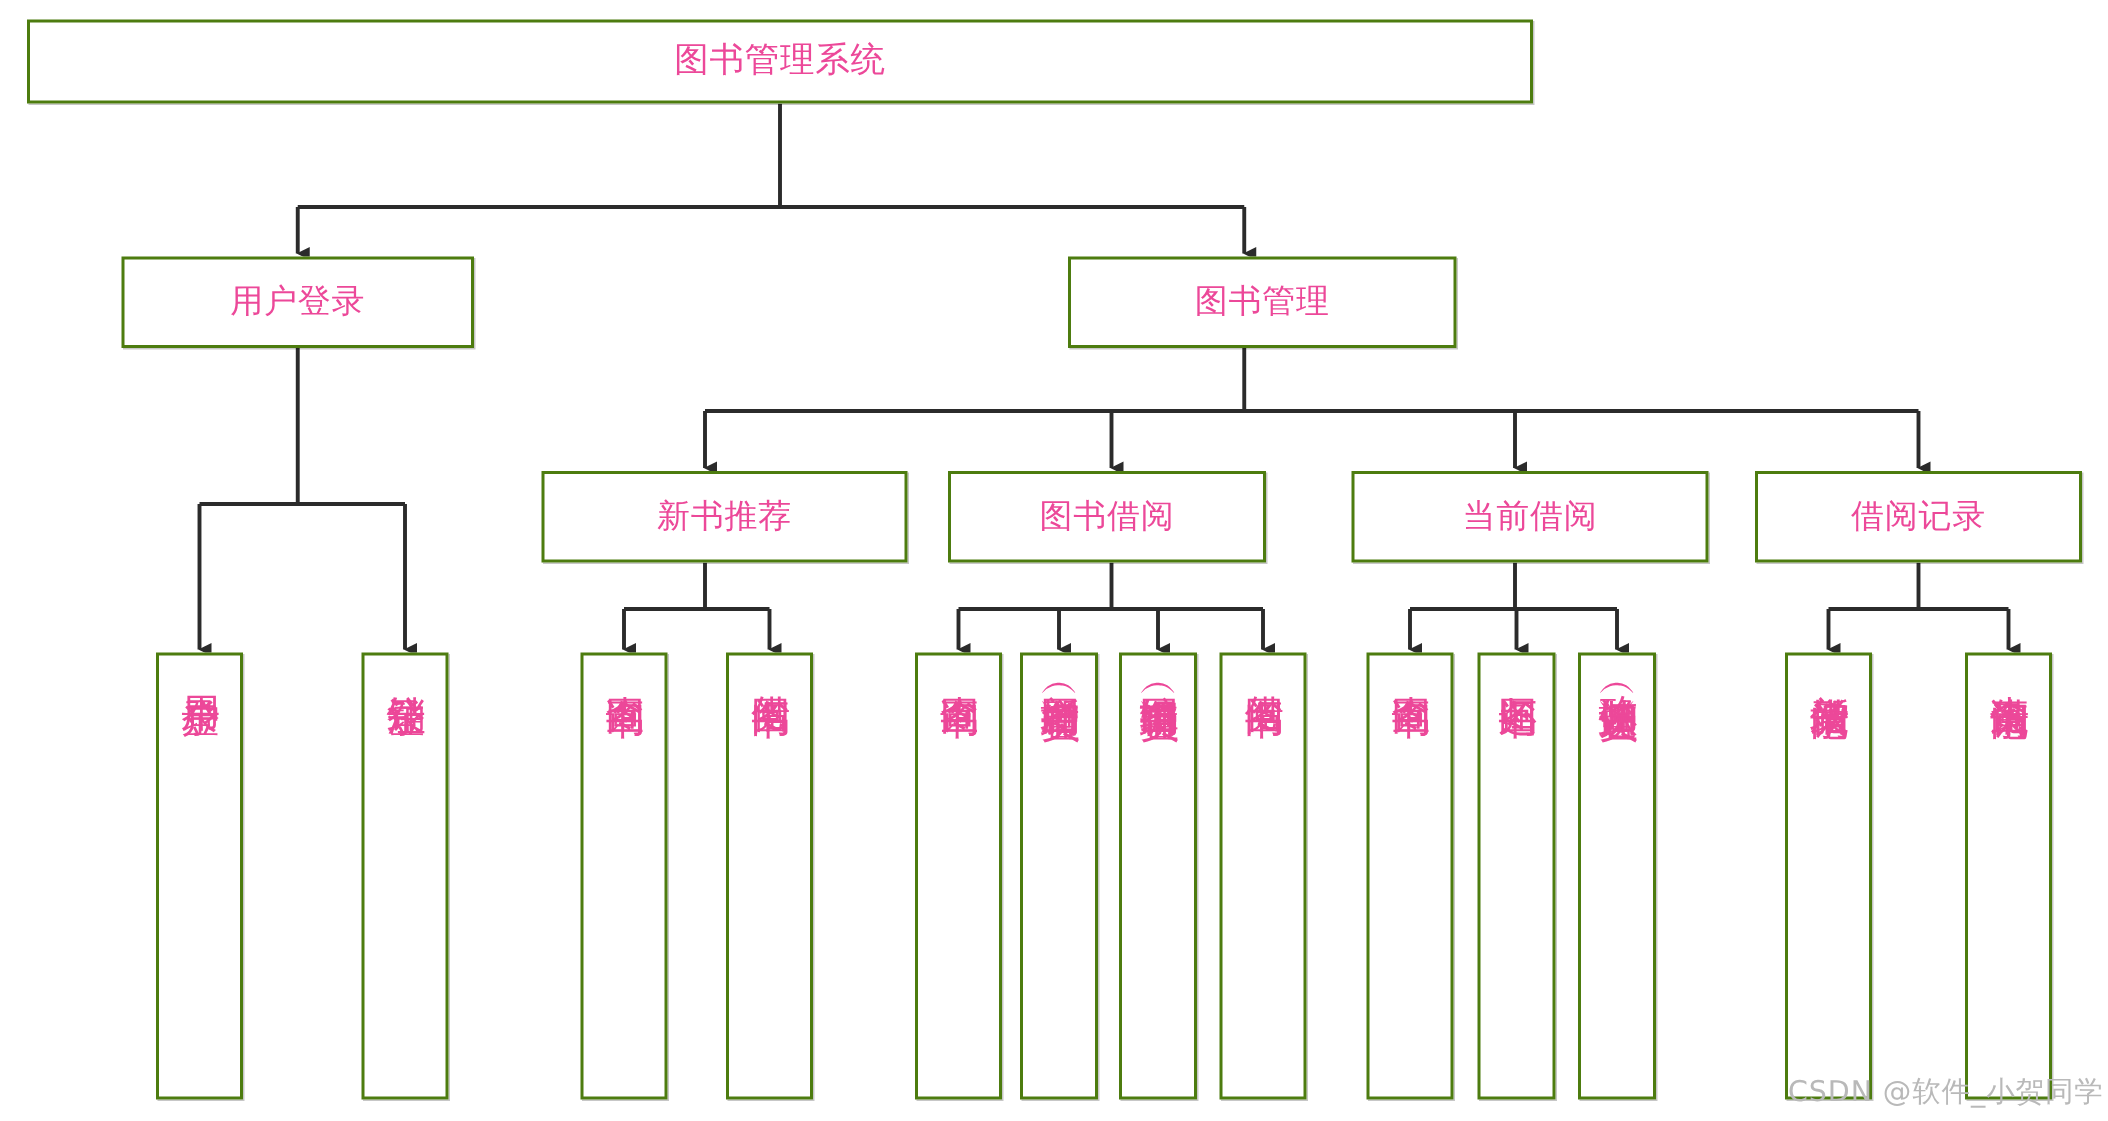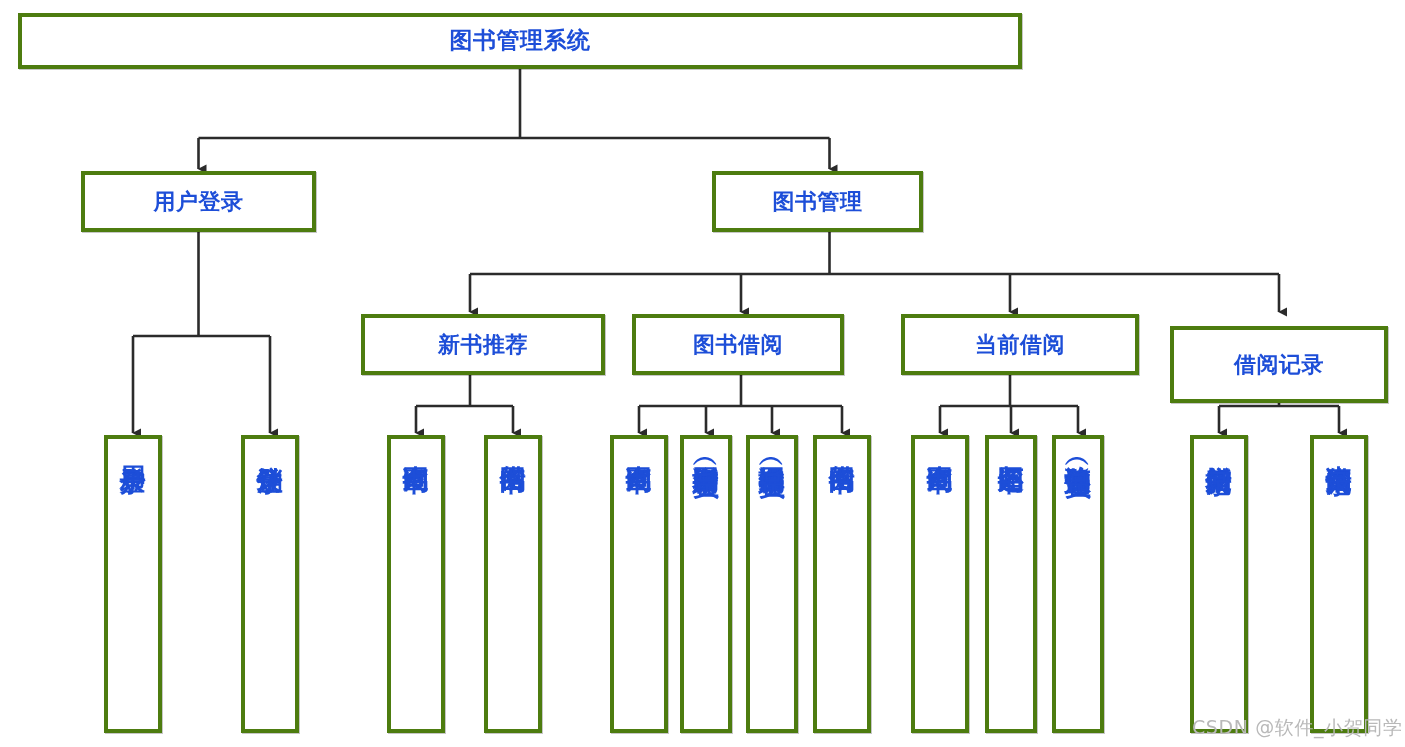--- a/index.html
+++ b/index.html
@@ -21,28 +21,27 @@
     position: absolute;
     left: 0;
     top: 0;
     width: 1405px;
     height: 747px;
     pointer-events: none;
   }
   .node {
     position: absolute;
     box-sizing: border-box;
-    border: 4px solid #4d7c0f;
+    border: 2px solid #4d7c0f;
     background: #ffffff;
     display: flex;
     align-items: center;
     justify-content: center;
-    color: #1d4ed8;
+    color: #ec4899;
     box-shadow: 1px 1px 0 rgba(0,0,0,0.22);
-    font-weight: bold;
   }
   .node .label {
     display: block;
     text-align: center;
     line-height: 1.18;
     letter-spacing: 0.5px;
   }
   .node.horizontal .label {
     writing-mode: horizontal-tb;
     font-size: 22px;
@@ -119,33 +118,33 @@
       </g>
   </svg>
 
   <div id="nodes">
       <div class="node horizontal root" style="left: 18px; top: 13px; width: 1004px; height: 56px;">
         <span class="label">图书管理系统</span>
       </div>
       <div class="node horizontal" style="left: 81px; top: 171px; width: 235px; height: 61px;">
         <span class="label">用户登录</span>
       </div>
-      <div class="node horizontal" style="left: 712px; top: 171px; width: 211px; height: 61px;">
+      <div class="node horizontal" style="left: 712px; top: 171px; width: 259px; height: 61px;">
         <span class="label">图书管理</span>
       </div>
       <div class="node horizontal" style="left: 361px; top: 314px; width: 244px; height: 61px;">
         <span class="label">新书推荐</span>
       </div>
       <div class="node horizontal" style="left: 632px; top: 314px; width: 212px; height: 61px;">
         <span class="label">图书借阅</span>
       </div>
       <div class="node horizontal" style="left: 901px; top: 314px; width: 238px; height: 61px;">
         <span class="label">当前借阅</span>
       </div>
-      <div class="node horizontal" style="left: 1170px; top: 314px; width: 218px; height: 77px; margin-top: 12px;">
+      <div class="node horizontal" style="left: 1170px; top: 314px; width: 218px; height: 61px;">
         <span class="label">借阅记录</span>
       </div>
       <div class="node vertical" style="left: 104px; top: 435px; width: 58px; height: 298px;">
         <span class="label">用户登录</span>
       </div>
       <div class="node vertical" style="left: 241px; top: 435px; width: 58px; height: 298px;">
         <span class="label">注销登录</span>
       </div>
       <div class="node vertical" style="left: 387px; top: 435px; width: 58px; height: 298px;">
         <span class="label">查询图书</span>

